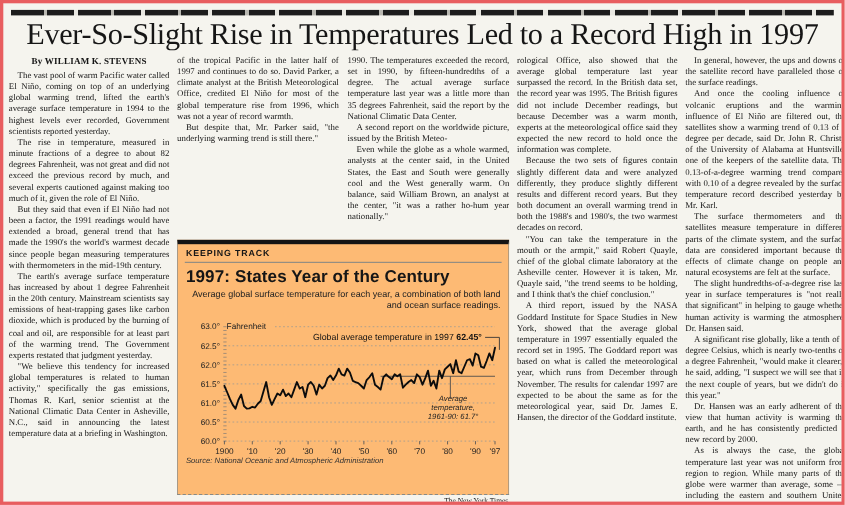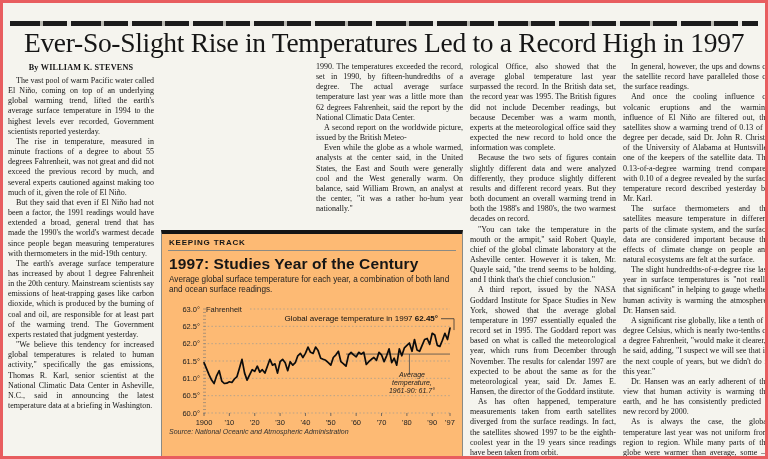--- a/index.html
+++ b/index.html
@@ -6,21 +6,21 @@
     --border:#e85d5f;
     --paper:#f5f4ee;
     --ink:#161616;
   }
   *{box-sizing:border-box;}
   html,body{margin:0;padding:0;background:#fff;}
   .page{
     width:768px;height:459px;
     border:3px solid var(--border);
     background:var(--paper);
-    padding:16px 5px;
+    padding:4px 5px;
     overflow:hidden;
     font-family:"Liberation Serif", serif;
     color:var(--ink);
     position:relative;
   }
   .topstrip{
     height:5px;margin:2px 2px 2px 2px;
     background:repeating-linear-gradient(90deg,#1c1c1c 0 30px,#b9b8b1 30px 33px,#1c1c1c 33px 57px,#e8e7e1 57px 61px);
   }
   .headline{
@@ -66,20 +66,21 @@
     padding:4px 1px 3px 1px;
     border-bottom:1px solid #8a8a84;
   }
   .chart-title{
     font-size:15.5px;font-weight:bold;letter-spacing:.1px;
     margin:4px 1px 2px 1px;
   }
   .chart-subtitle{
     font-size:8.2px;line-height:10px;color:#222;
     margin:0 1px 2px 1px;
+    text-align:right;
   }
   .chart-svg{display:block;}
   .grid{stroke:#9a9a94;stroke-width:.7;stroke-dasharray:1.5 2.2;fill:none;}
   .ylab,.xlab{font:7.5px "Liberation Sans",sans-serif;fill:#222;}
   .mtick{stroke:#777;stroke-width:.6;}
   .tick{stroke:#555;stroke-width:.8;}
   .avg{stroke:#4a4a4a;stroke-width:.8;fill:none;}
   .avglab{font:italic 7px "Liberation Sans",sans-serif;fill:#222;}
   .ann{font:8px "Liberation Sans",sans-serif;fill:#111;}
   .annb{font-weight:bold;}
@@ -101,41 +102,43 @@
 <div class="page">
   <div class="topstrip"></div>
   <h1 class="headline">Ever-So-Slight Rise in Temperatures Led to a Record High in 1997</h1>
 
   <div class="body">
 
     <div class="col">
       <div class="byline">By WILLIAM K. STEVENS</div>
       <div>
           <p class="para">The vast pool of warm Pacific water called El Niño, coming on top of an underlying global warming trend, lifted the earth's average surface temperature in 1994 to the highest levels ever recorded, Government scientists reported yesterday.</p>
-          <p class="para">The rise in temperature, measured in minute fractions of a degree to about 55 degrees Fahrenheit, was not great and did not exceed the previous record by much, and several experts cautioned against making too much of it, given the role of El Niño.</p>
+          <p class="para">The rise in temperature, measured in minute fractions of a degree to about 82 degrees Fahrenheit, was not great and did not exceed the previous record by much, and several experts cautioned against making too much of it, given the role of El Niño.</p>
           <p class="para">But they said that even if El Niño had not been a factor, the 1991 readings would have extended a broad, general trend that has made the 1990's the world's warmest decade since people began measuring temperatures with thermometers in the mid-19th century.</p>
           <p class="para">The earth's average surface temperature has increased by about 1 degree Fahrenheit in the 20th century. Mainstream scientists say emissions of heat-trapping gases like carbon dioxide, which is produced by the burning of coal and oil, are responsible for at least part of the warming trend. The Government experts restated that judgment yesterday.</p>
           <p class="para">"We believe this tendency for increased global temperatures is related to human activity," specifically the gas emissions, Thomas R. Karl, senior scientist at the National Climatic Data Center in Asheville, N.C., said in announcing the latest temperature data at a briefing in Washington.</p>
         </div>
     </div>
 
     <div class="middle">
       <div class="middle-cols">
         <div class="mcol" data-cont="">
+            <p class="para">of the tropical Pacific in the latter half of 1997 and continues to do so. David Parker, a climate analyst at the British Meteorological Office, credited El Niño for most of the global temperature rise from 1996, which was not a year of record warmth.</p>
+            <p class="para">But despite that, Mr. Parker said, "the underlying warming trend is still there."</p>
           </div>
         <div class="mcol" data-cont="">
-            <p class="para">1990. The temperatures exceeded the record, set in 1990, by fifteen-hundredths of a degree. The actual average surface temperature last year was a little more than 62 degrees Fahrenheit, said the report by the National Climatic Data Center.</p>
+            <p class="para">1990. The temperatures exceeded the record, set in 1990, by fifteen-hundredths of a degree. The actual average surface temperature last year was a little more than 35 degrees Fahrenheit, said the report by the National Climatic Data Center.</p>
             <p class="para">A second report on the worldwide picture, issued by the British Meteo-</p>
             <p class="para">Even while the globe as a whole warmed, analysts at the center said, in the United States, the East and South were generally cool and the West generally warm. On balance, said William Brown, an analyst at the center, "it was a rather ho-hum year nationally."</p>
           </div>
       </div>
 
       <div class="chartbox">
         <div class="kicker">KEEPING TRACK</div>
-        <div class="chart-title">1997: Studies Year of the Century</div>
+        <div class="chart-title">1997: States Year of the Century</div>
         <div class="chart-subtitle">Average global surface temperature for each year, a combination of both land and ocean surface readings.</div>
         <svg id="temp-chart" class="chart-svg" width="290" height="130">
             <line class="grid" x1="82" y1="12" x2="282" y2="12"></line>
             <text class="ylab" x="32" y="14.5" text-anchor="end">63.0°</text>
             <line class="grid" x1="36" y1="29.333333333333332" x2="282" y2="29.333333333333332"></line>
             <text class="ylab" x="32" y="31.833333333333332" text-anchor="end">62.5°</text>
             <line class="grid" x1="36" y1="46.666666666666664" x2="282" y2="46.666666666666664"></line>
             <text class="ylab" x="32" y="49.166666666666664" text-anchor="end">62.0°</text>
             <line class="grid" x1="36" y1="64" x2="282" y2="64"></line>
             <text class="ylab" x="32" y="66.5" text-anchor="end">61.5°</text>
@@ -211,21 +214,20 @@
         <div class="chart-source">Source: National Oceanic and Atmospheric Administration</div>
       </div>
       <div class="nyt">The New York Times</div>
     </div>
 
     <div class="col" data-cont="">
         <p class="para">rological Office, also showed that the average global temperature last year surpassed the record. In the British data set, the record year was 1995. The British figures did not include December readings, but because December was a warm month, experts at the meteorological office said they expected the new record to hold once the information was complete.</p>
         <p class="para">Because the two sets of figures contain slightly different data and were analyzed differently, they produce slightly different results and different record years. But they both document an overall warming trend in both the 1988's and 1980's, the two warmest decades on record.</p>
         <p class="para">"You can take the temperature in the mouth or the armpit," said Robert Quayle, chief of the global climate laboratory at the Asheville center. However it is taken, Mr. Quayle said, "the trend seems to be holding, and I think that's the chief conclusion."</p>
         <p class="para">A third report, issued by the NASA Goddard Institute for Space Studies in New York, showed that the average global temperature in 1997 essentially equaled the record set in 1995. The Goddard report was based on what is called the meteorological year, which runs from December through November. The results for calendar 1997 are expected to be about the same as for the meteorological year, said Dr. James E. Hansen, the director of the Goddard institute.</p>
-        <p class="para">As has often happened, temperature measurements taken from earth satellites diverged from the surface readings. In fact, the satellites showed 1997 to be the eighth-coolest year in the 19 years since readings have been taken from orbit.</p>
       </div>
     <div class="col">
         <p class="para">In general, however, the ups and downs of the satellite record have paralleled those of the surface readings.</p>
         <p class="para">And once the cooling influence of volcanic eruptions and the warming influence of El Niño are filtered out, the satellites show a warming trend of 0.13 of a degree per decade, said Dr. John R. Christy of the University of Alabama at Huntsville, one of the keepers of the satellite data. The 0.13-of-a-degree warming trend compares with 0.10 of a degree revealed by the surface temperature record described yesterday by Mr. Karl.</p>
         <p class="para">The surface thermometers and the satellites measure temperature in different parts of the climate system, and the surface data are considered important because the effects of climate change on people and natural ecosystems are felt at the surface.</p>
         <p class="para">The slight hundredths-of-a-degree rise last year in surface temperatures is "not really that significant" in helping to gauge whether human activity is warming the atmosphere, Dr. Hansen said.</p>
         <p class="para">A significant rise globally, like a tenth of a degree Celsius, which is nearly two-tenths of a degree Fahrenheit, "would make it clearer," he said, adding, "I suspect we will see that in the next couple of years, but we didn't do it this year."</p>
         <p class="para">Dr. Hansen was an early adherent of the view that human activity is warming the earth, and he has consistently predicted a new record by 2000.</p>
         <p class="para">As is always the case, the global temperature last year was not uniform from region to region. While many parts of the globe were warmer than average, some — including the eastern and southern United States — were cooler.</p>
       </div>

